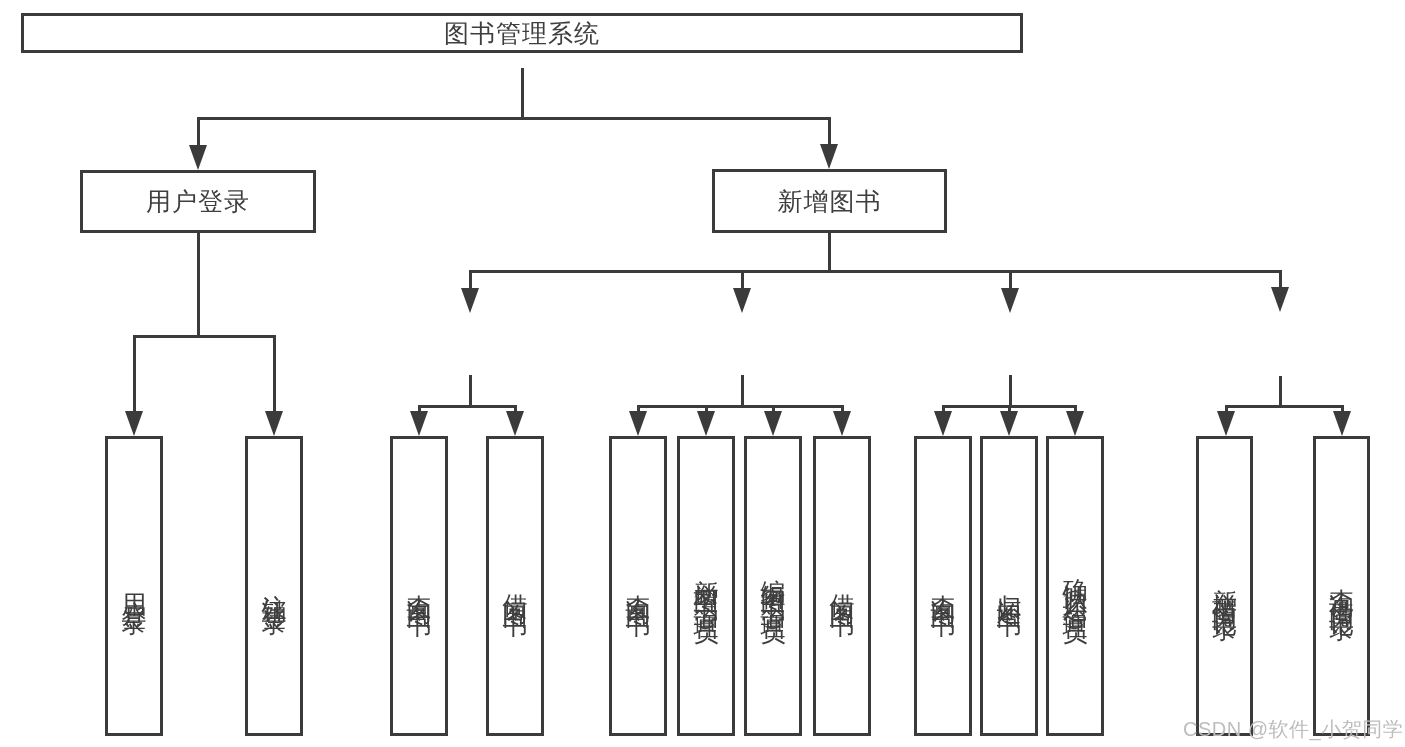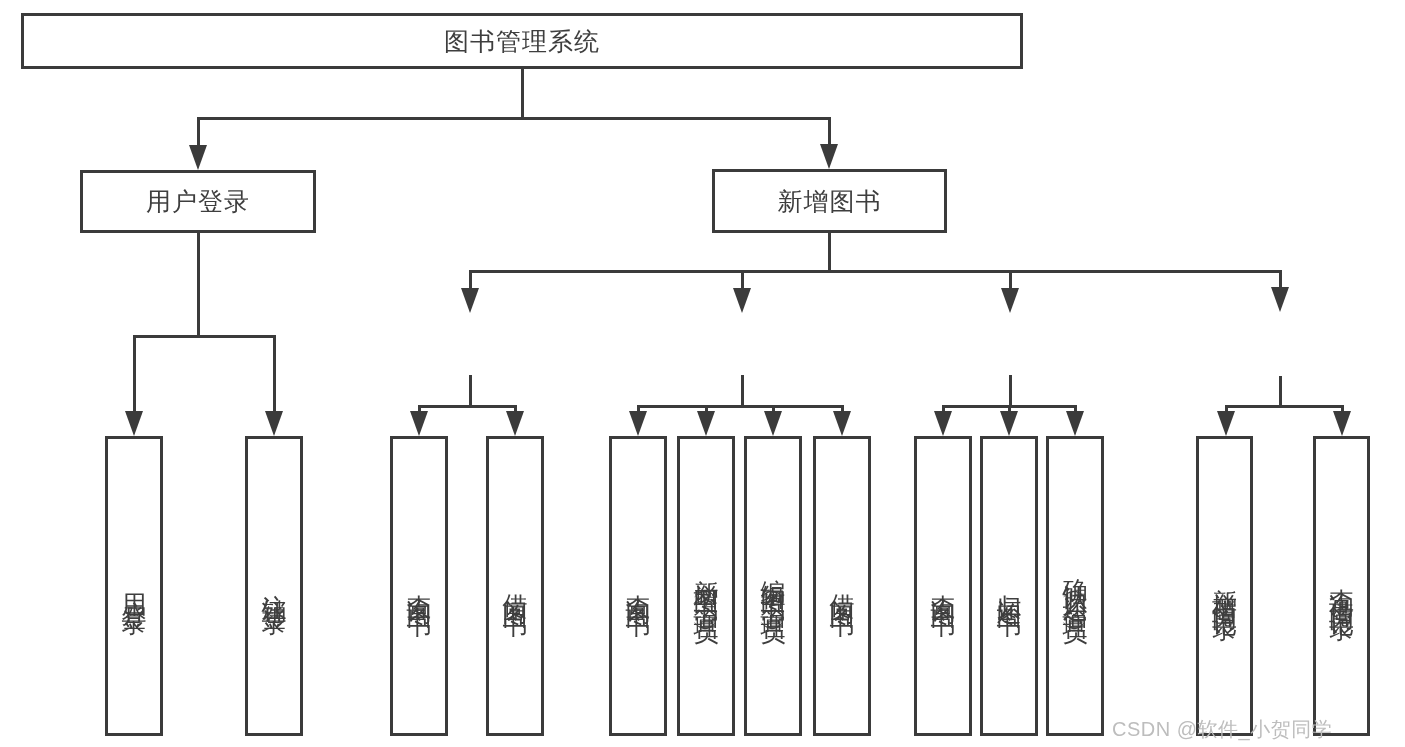--- a/index.html
+++ b/index.html
@@ -21,29 +21,29 @@
 
   
   .vl{position:absolute;width:3px;background:#3b3b3b;}
   .hl{position:absolute;height:3px;background:#3b3b3b;}
 
   
   .arrow{position:absolute;width:0;height:0;
          border-left:9px solid transparent;border-right:9px solid transparent;
          border-top:25px solid #3b3b3b;}
 
-  .watermark{position:absolute;left:1112px;top:716px;font-size:20px;
+  .watermark{position:absolute;left:1183px;top:716px;font-size:20px;
              color:#bdbdbd;letter-spacing:0.5px;white-space:nowrap;}
 </style>
 </head>
 <body>
 
 <div class="canvas">
 
-  <div class="box" style="left:21px;top:13px;width:1002px;height:56px">
+  <div class="box" style="left:21px;top:13px;width:1002px;height:40px">
     <span>图书管理系统</span>
   </div>
 
   <div class="box" style="left:80px;top:170px;width:236px;height:63px">
     <span>用户登录</span>
   </div>
   <div class="box" style="left:712px;top:169px;width:235px;height:64px">
     <span>新增图书</span>
   </div>
 

